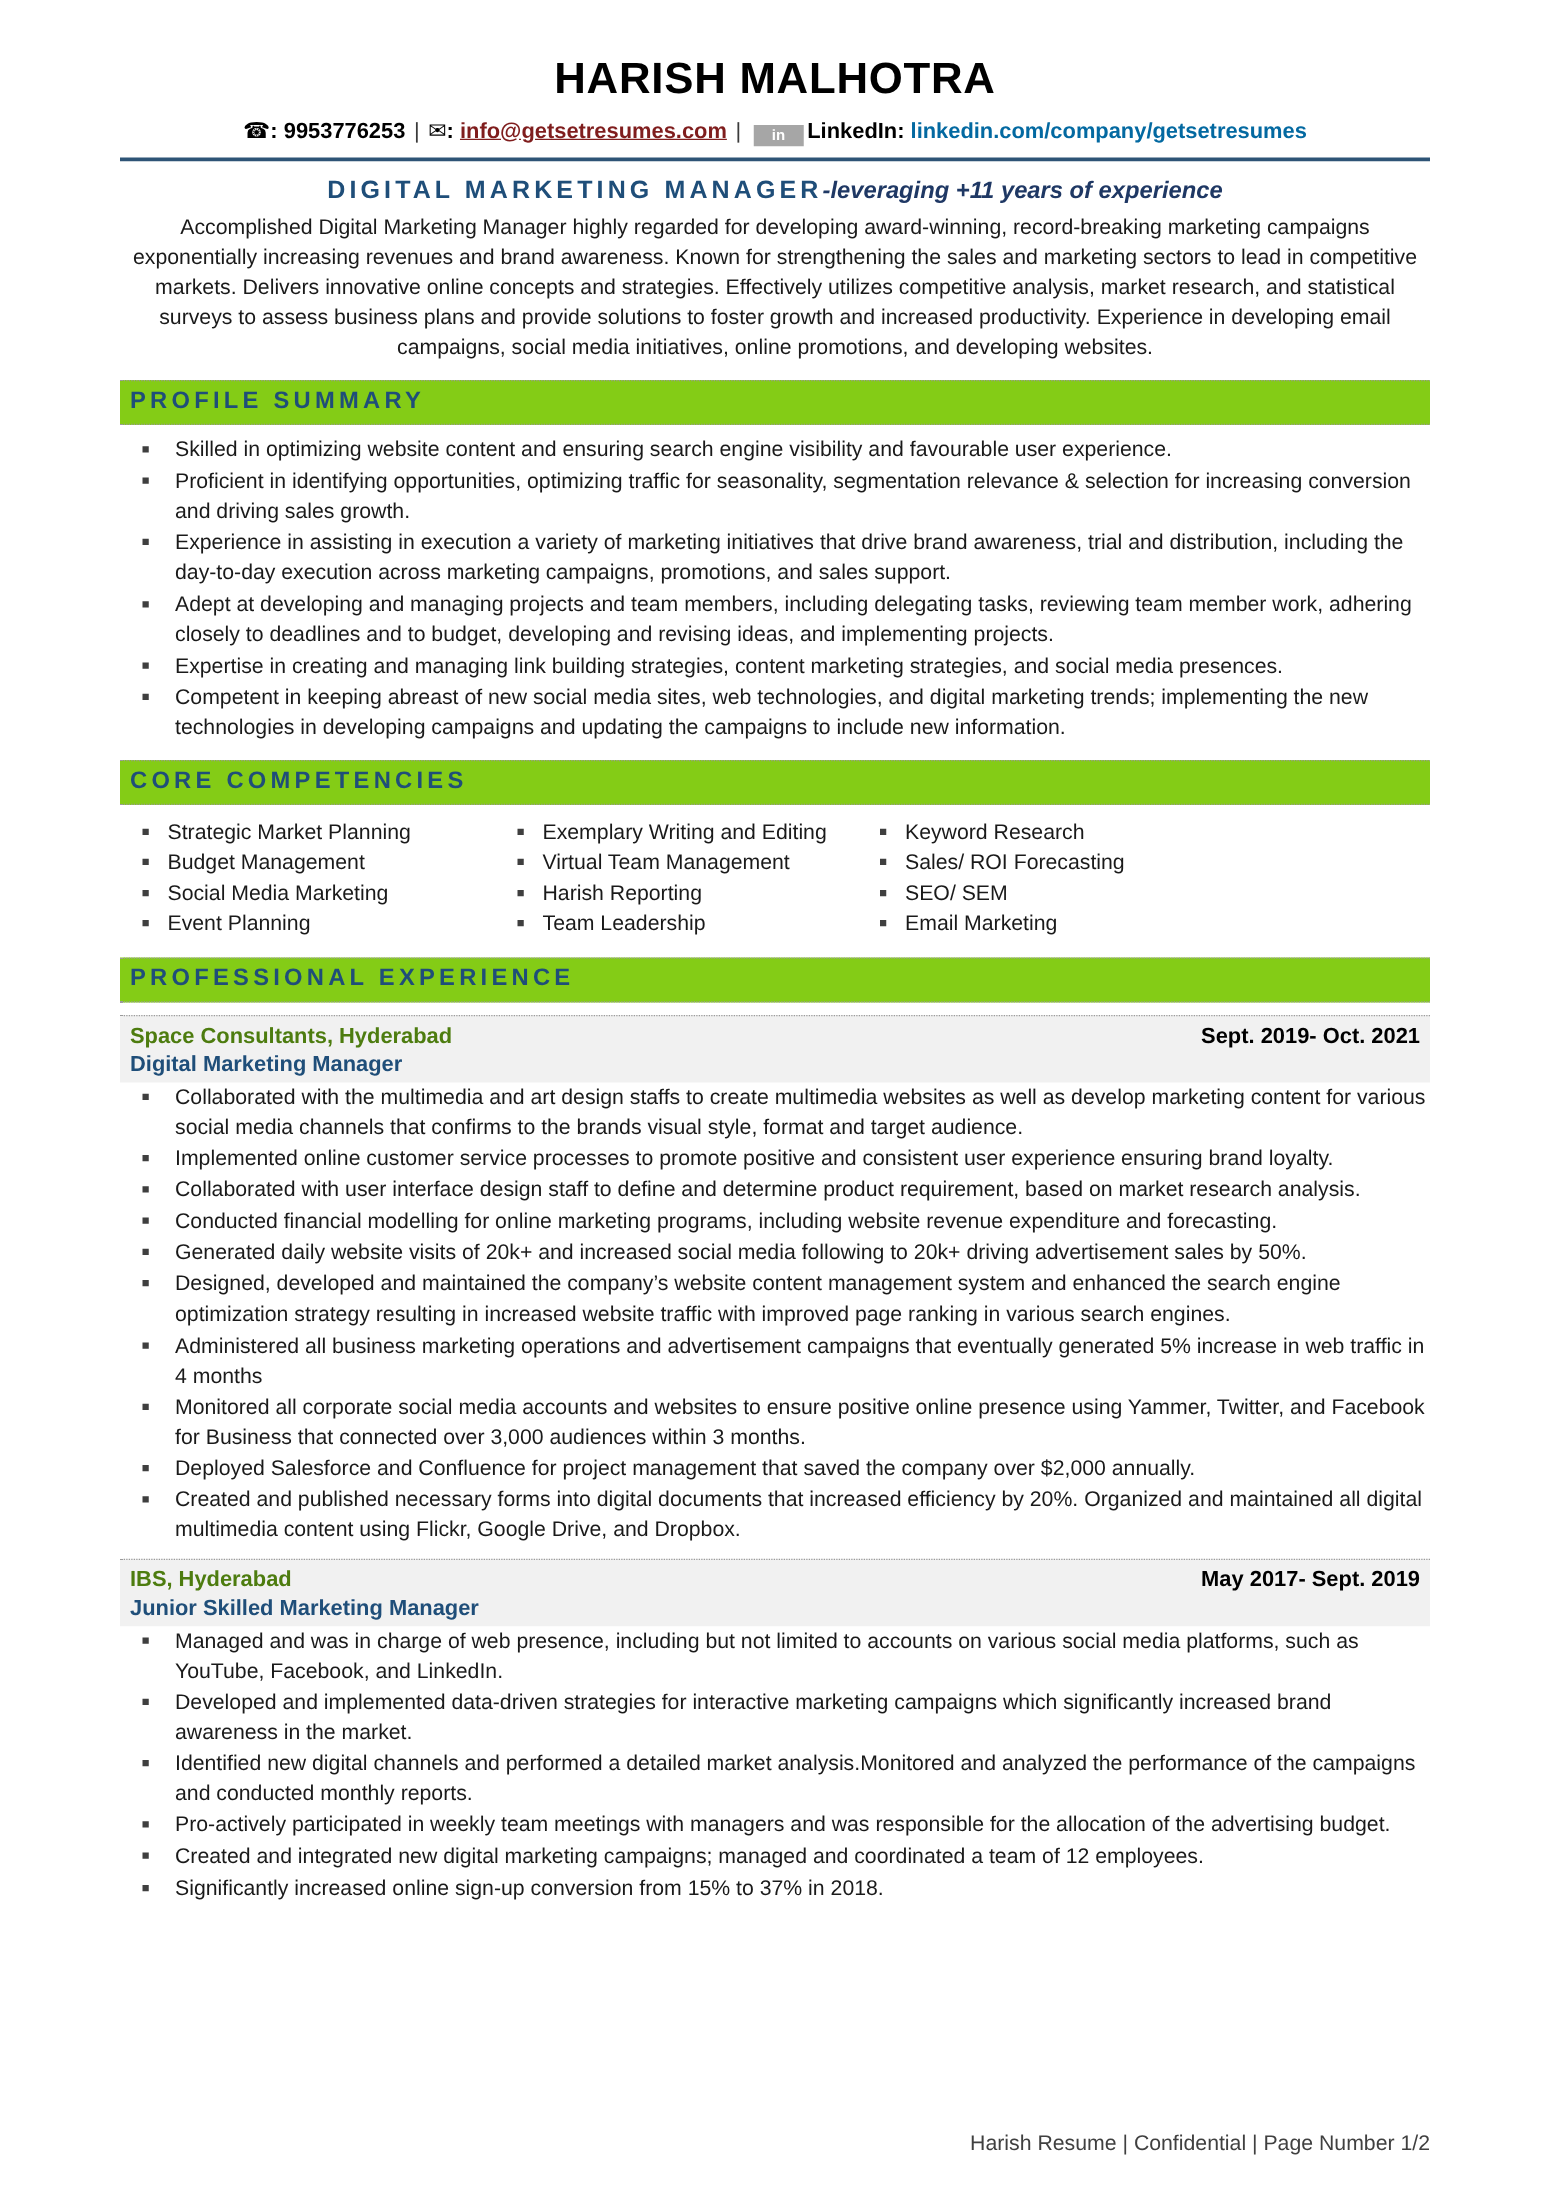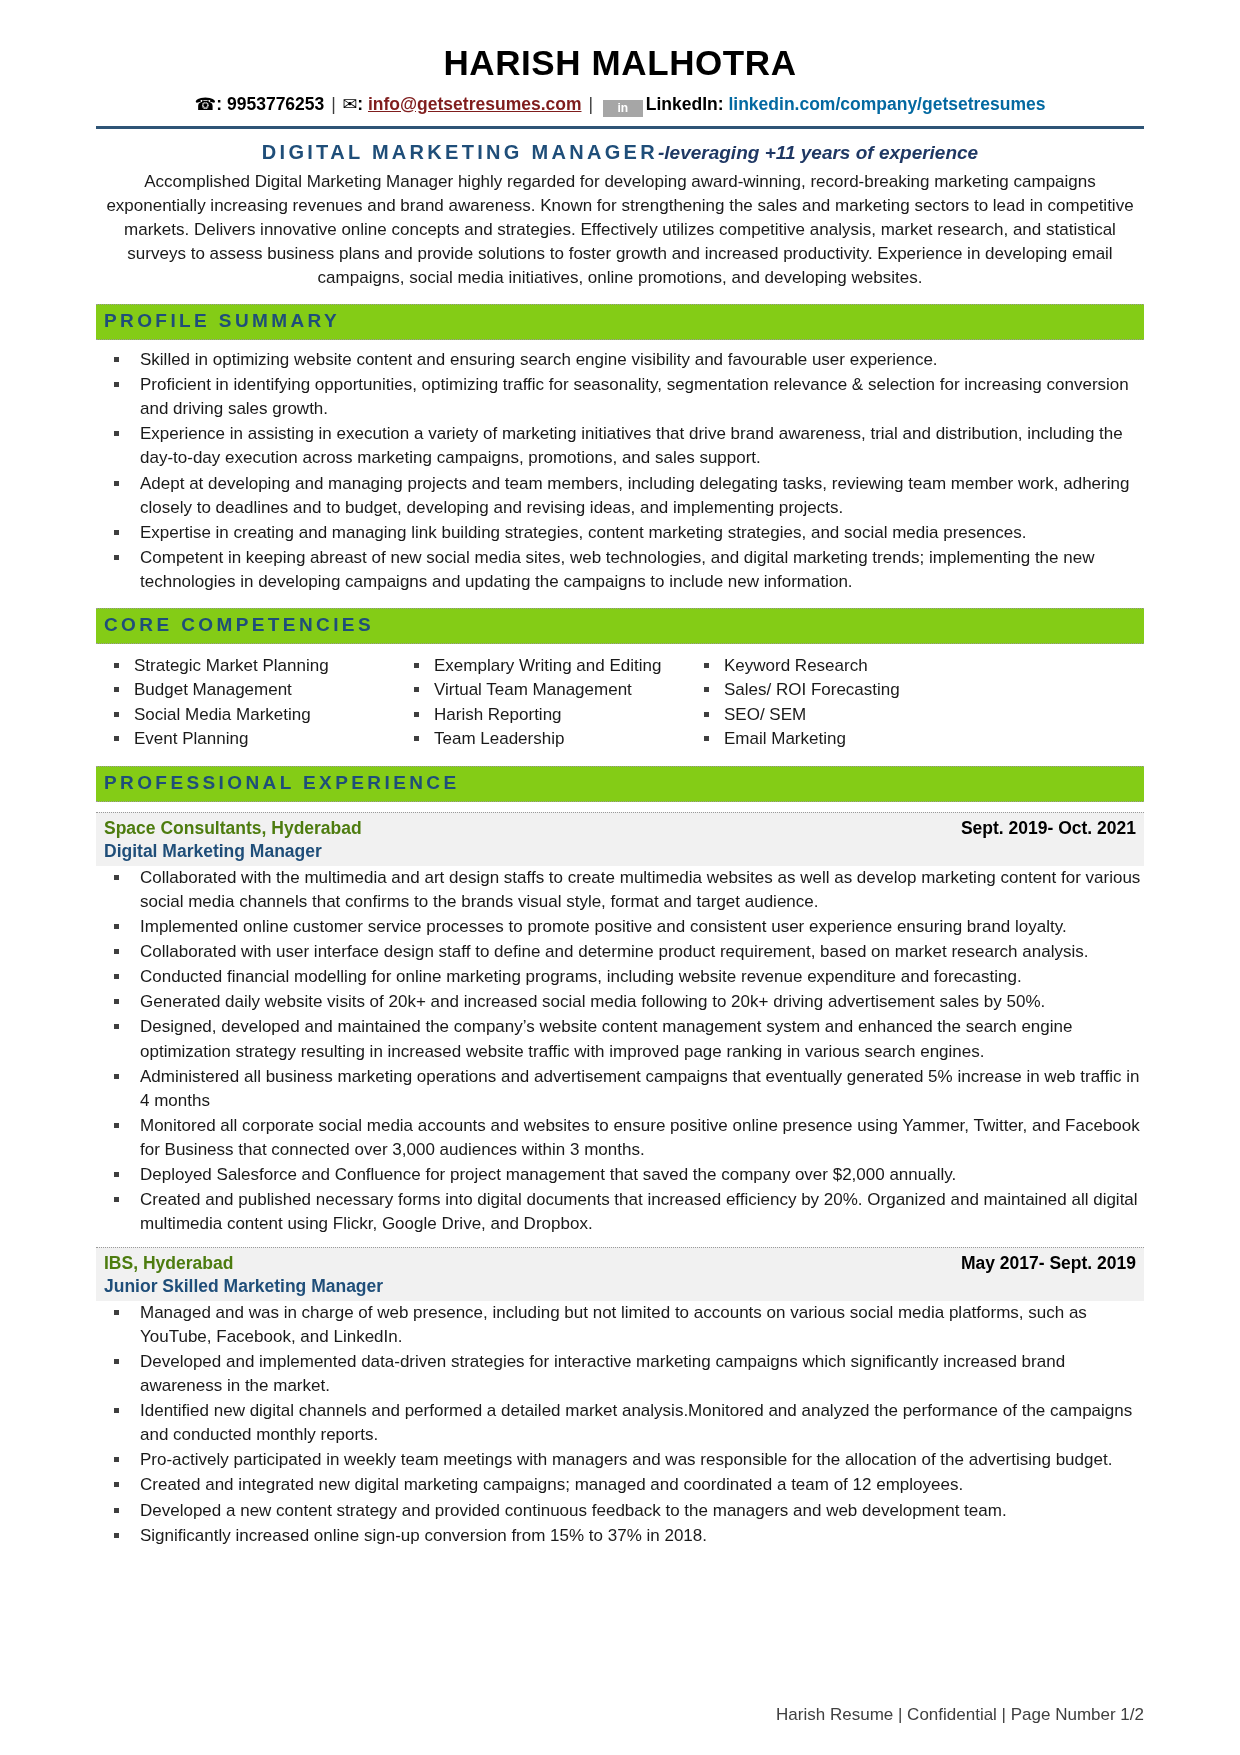--- a/index.html
+++ b/index.html
@@ -303,19 +303,18 @@
         <span class="job-dates">May 2017- Sept. 2019</span>
       </div>
       <div class="job-title">Junior Skilled Marketing Manager</div>
     </div>
     <ul class="blist job-bullets">
       <li>Managed and was in charge of web presence, including but not limited to accounts on various social media platforms, such as YouTube, Facebook, and LinkedIn.</li>
       <li>Developed and implemented data-driven strategies for interactive marketing campaigns which significantly increased brand awareness in the market.</li>
       <li>Identified new digital channels and performed a detailed market analysis.Monitored and analyzed the performance of the campaigns and conducted monthly reports.</li>
       <li>Pro-actively participated in weekly team meetings with managers and was responsible for the allocation of the advertising budget.</li>
       <li>Created and integrated new digital marketing campaigns; managed and coordinated a team of 12 employees.</li>
-      <li>Developed a new content strategy and provided continuous feedback to the managers and web development team.</li>
       <li>Significantly increased online sign-up conversion from 15% to 37% in 2018.</li>
     </ul>
   </div>
 
   <div class="footer">Harish Resume | Confidential | Page Number 1/2</div>
 </div>
 
 </body></html>

